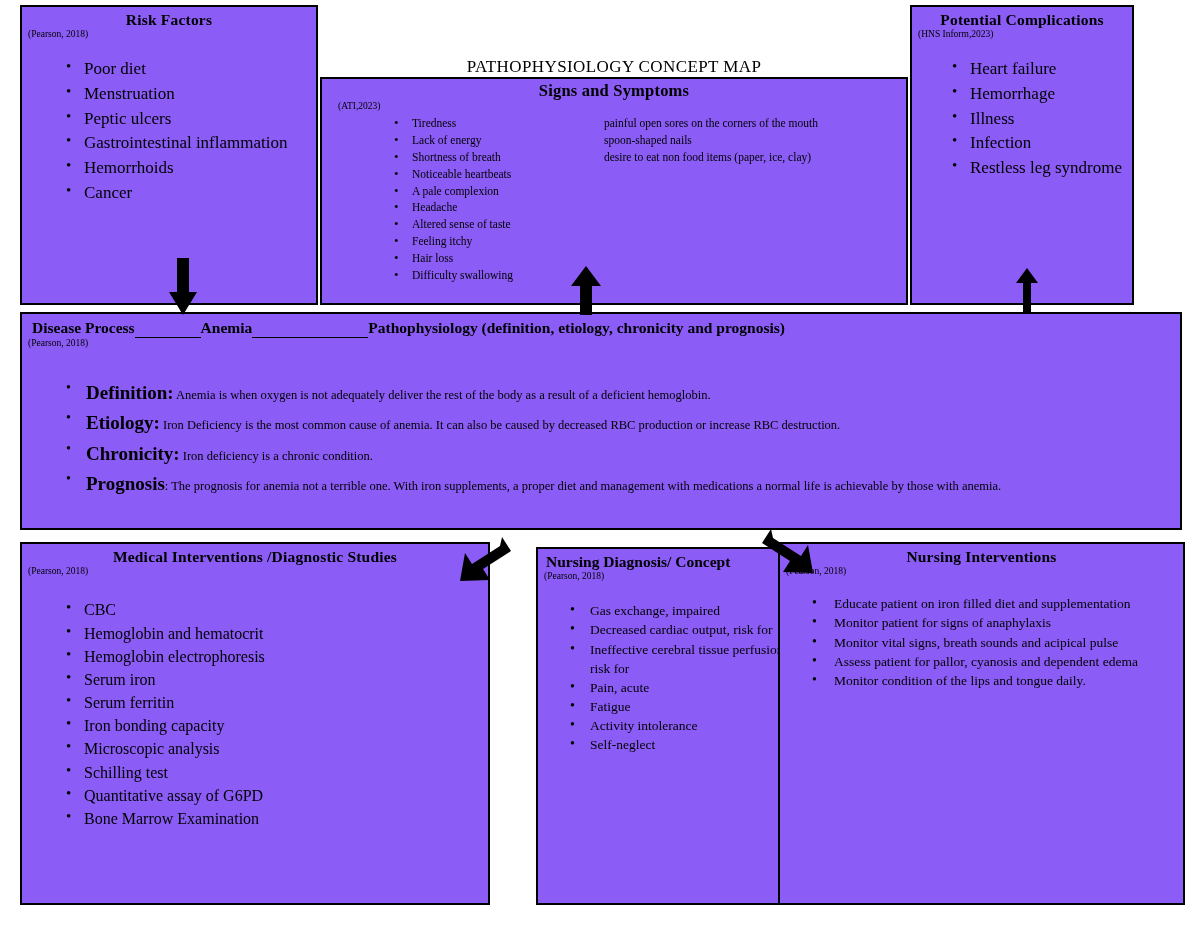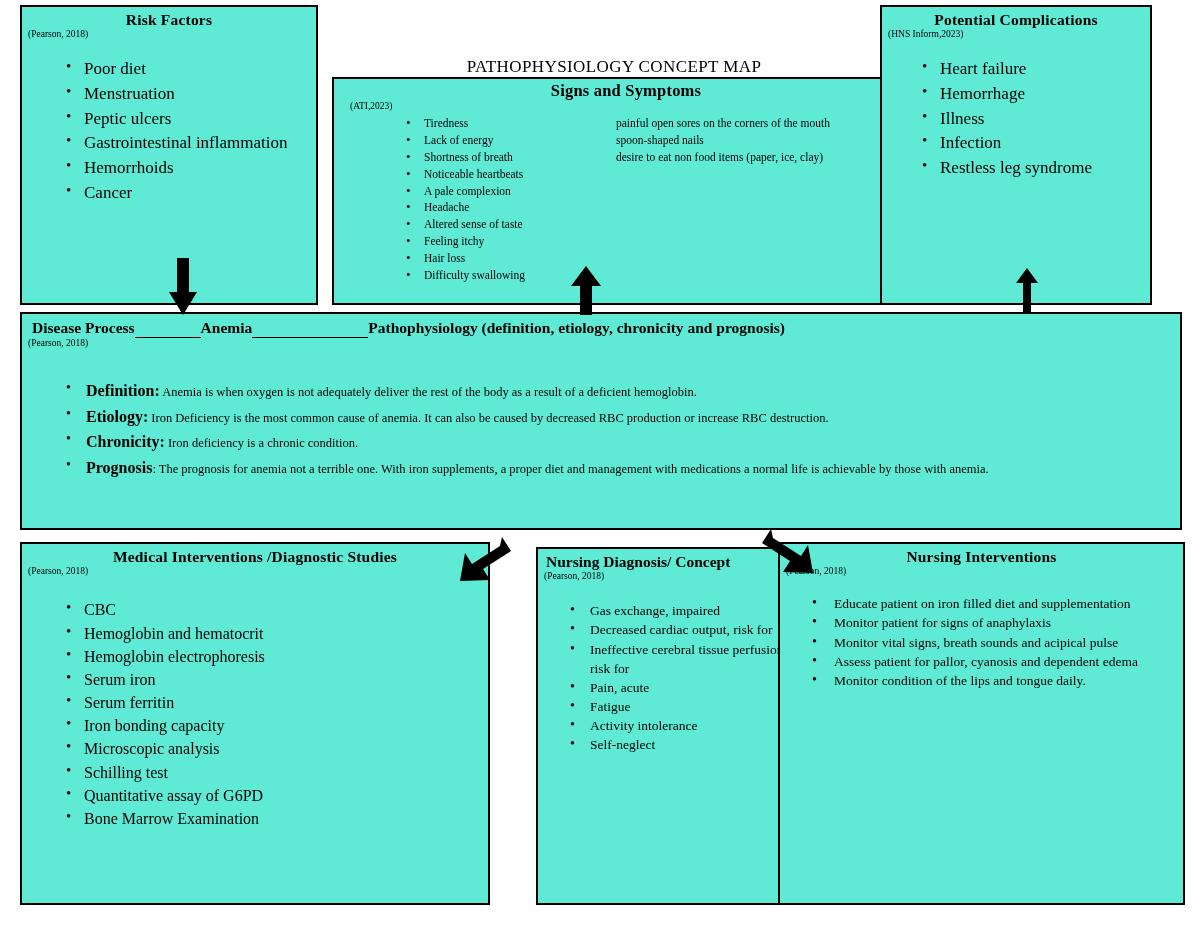--- a/index.html
+++ b/index.html
@@ -5,21 +5,21 @@
   html,body{margin:0;padding:0;}
   body{
     width:1200px;height:927px;
     background:#ffffff;
     font-family:"Liberation Serif", serif;
     color:#000;
     position:relative;
     overflow:hidden;
   }
   .canvas{position:absolute;inset:0;}
-  .box{position:absolute;border:2px solid #000;background:#5eead4;box-sizing:border-box;}
+  .box{position:absolute;border:2px solid #000;background:#8b5cf6;box-sizing:border-box;}
   .btitle{
     text-align:center;font-weight:bold;font-size:15.5px;
     letter-spacing:.2px;line-height:1.15;margin:4px 0 0 0;
   }
   .btitle-left{
     text-align:left;font-weight:bold;font-size:15.5px;
     line-height:1.15;margin:4px 0 0 8px;
   }
   .cite{font-size:9.5px;line-height:1;margin:1px 0 0 6px;text-align:left;}
   .cite-indent{font-size:9.5px;line-height:1;margin:1px 0 4px 16px;text-align:left;}
@@ -33,45 +33,45 @@
   #main-title{
     position:absolute;left:320px;top:57px;width:588px;
     text-align:center;font-size:17px;letter-spacing:.4px;
   }
 
   
   #risk-box{left:20px;top:5px;width:298px;height:300px;}
   #risk-box ul{margin-top:18px;margin-left:42px;font-size:17px;line-height:1.45;}
 
   
-  #signs-box{left:332px;top:77px;width:588px;height:228px;}
+  #signs-box{left:320px;top:77px;width:588px;height:228px;}
   #signs-box .btitle{font-size:16.5px;margin-top:3px;}
   .signs-cols{display:flex;margin-top:2px;}
   .signs-left{width:270px;margin-left:8px;}
   .signs-left ul{margin-left:64px;font-size:11.5px;line-height:1.46;}
   .signs-left li{padding-left:18px;}
   .signs-left li::before{font-size:13px;left:0;top:-1px;}
   .signs-right{font-size:11.5px;line-height:1.46;margin-left:4px;}
 
   
-  #comp-box{left:880px;top:5px;width:272px;height:300px;}
+  #comp-box{left:910px;top:5px;width:224px;height:300px;}
   #comp-box ul{margin-top:18px;margin-left:38px;font-size:17px;line-height:1.45;}
 
   
   #disease-box{left:20px;top:312px;width:1162px;height:218px;}
   #disease-hdr{
     font-size:15.5px;font-weight:bold;margin:5px 0 0 10px;line-height:1.2;
   }
   .blank{display:inline-block;border-bottom:1.5px solid #000;vertical-align:bottom;}
   .blank.b1{width:66px;}
   .blank.b2{width:116px;}
   #disease-box ul{margin-top:30px;margin-left:42px;font-size:12.5px;line-height:1.6;}
   #disease-box li{padding-left:22px;}
   #disease-box li::before{font-size:14px;left:2px;}
-  #disease-box li b{font-size:16px;}
+  #disease-box li b{font-size:19px;}
 
   
   #med-box{left:20px;top:542px;width:470px;height:363px;}
   #med-box ul{margin-top:22px;margin-left:42px;font-size:16px;line-height:1.45;}
 
   #ndx-box{left:536px;top:547px;width:257px;height:358px;}
   #ndx-box ul{margin-top:20px;margin-left:30px;font-size:13.5px;line-height:1.42;}
   #ndx-box li{padding-left:22px;}
   #ndx-box li::before{font-size:14px;left:2px;}
 

